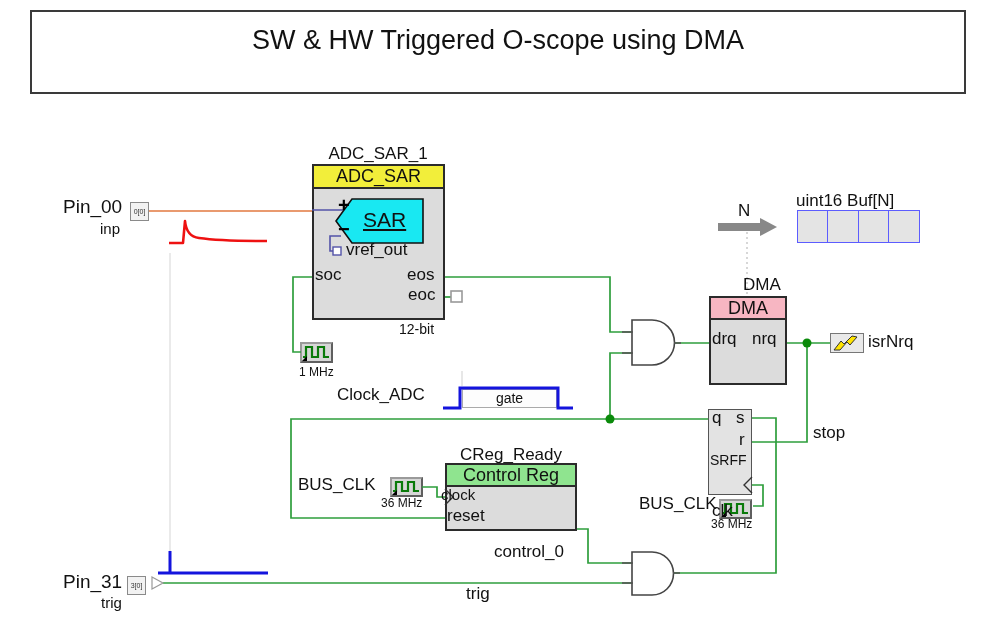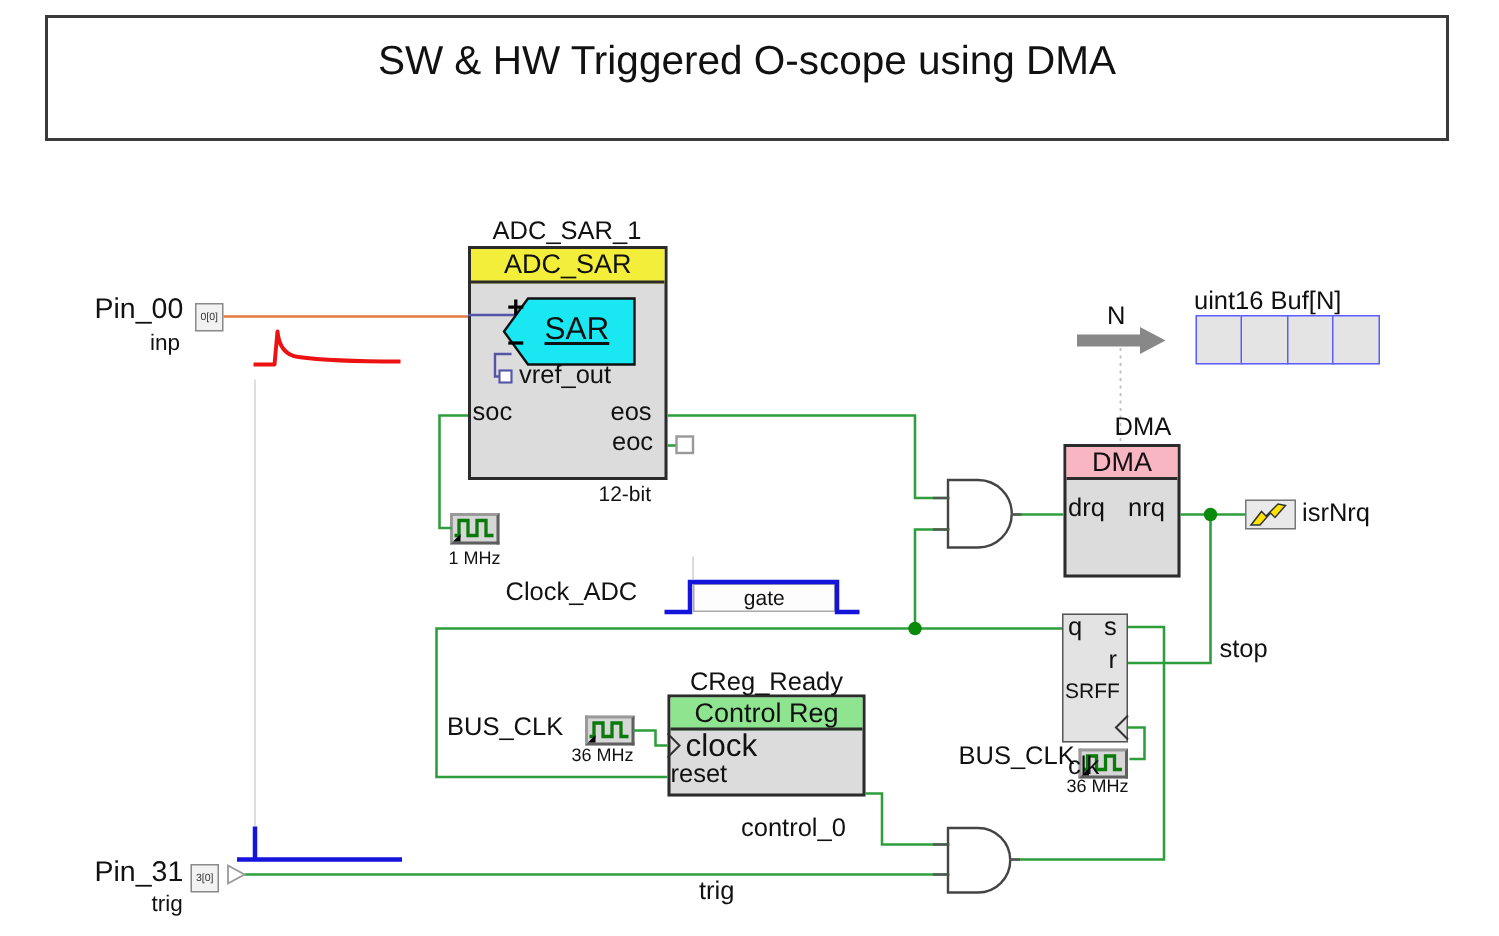--- a/index.html
+++ b/index.html
@@ -175,21 +175,21 @@
   <div class="lbl" style="left:739px;top:431px;font-size:17px;">r</div>
   <div class="lbl" style="left:710px;top:453px;font-size:14px;">SRFF</div>
   <div class="lbl" style="left:712px;top:502px;font-size:17px;">clk</div>
   <div class="lbl" style="left:639px;top:495px;font-size:17px;">BUS_CLK</div>
   <div class="lbl" style="left:711px;top:518px;font-size:12px;">36 MHz</div>
   <div class="lbl" style="left:813px;top:424px;font-size:17px;">stop</div>
 
   <div class="lbl ctr" style="left:462px;top:391px;width:95px;font-size:14px;">gate</div>
 
   <div class="lbl ctr" style="left:445px;top:446px;width:132px;font-size:17px;">CReg_Ready</div>
-  <div class="lbl" style="left:457px;top:487px;font-size:21px;">clock</div>
+  <div class="lbl" style="left:441px;top:487px;font-size:15px;">clock</div>
   <div class="lbl" style="left:447px;top:507px;font-size:17px;text-align:right;">reset</div>
   <div class="lbl" style="left:494px;top:519px;font-size:17px;margin-top:24px;">control_0</div>
   <div class="lbl" style="left:298px;top:476px;font-size:17px;">BUS_CLK</div>
   <div class="lbl" style="left:381px;top:497px;font-size:12px;">36 MHz</div>
 
   <div class="lbl" style="left:63px;top:572px;font-size:19px;">Pin_31</div>
   <div class="lbl" style="left:101px;top:595px;font-size:15px;">trig</div>
   <div class="lbl" style="left:466px;top:585px;font-size:17px;">trig</div>
 
 </div>

